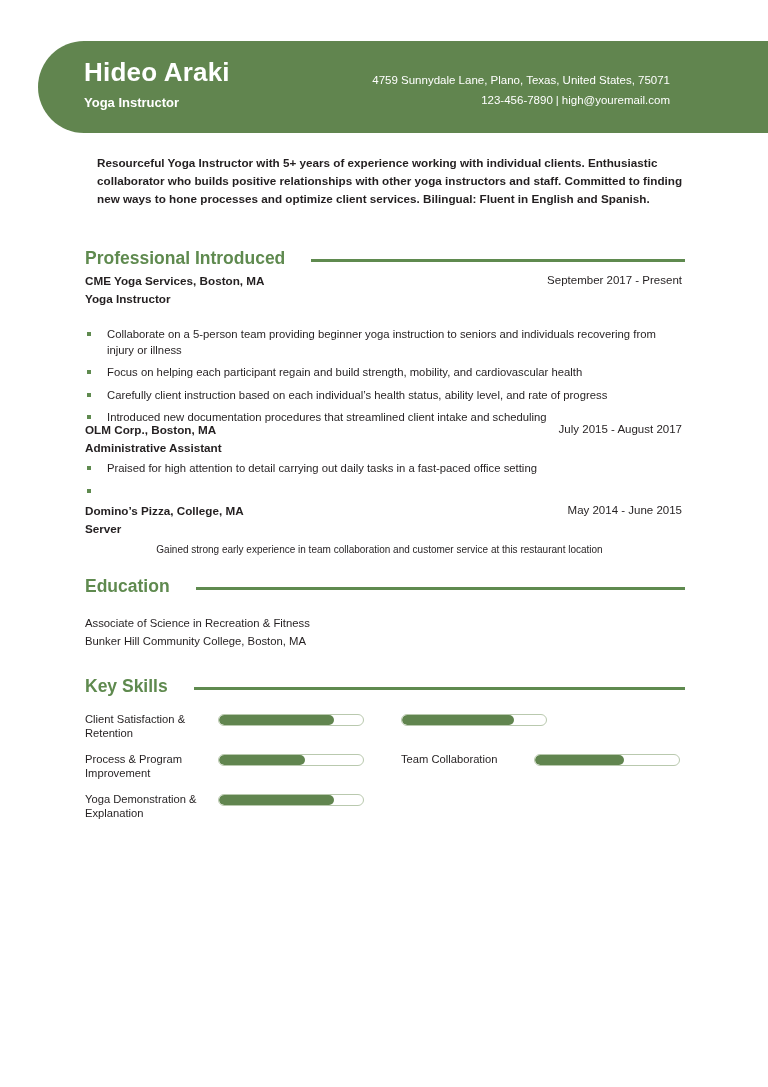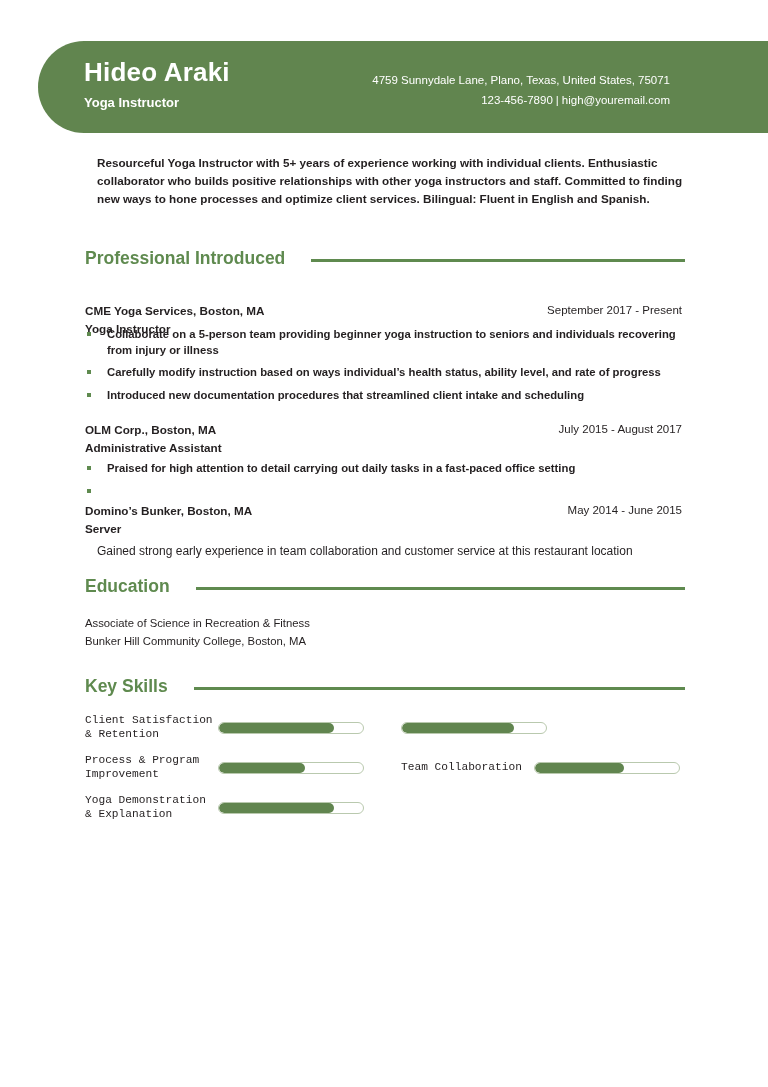--- a/index.html
+++ b/index.html
@@ -149,38 +149,38 @@
     padding: 0;
     list-style: none;
   }
   .bullet {
     position: relative;
     padding-left: 22px;
     font-size: 11.3px;
     line-height: 1.38;
     color: #231f20;
     margin-bottom: 7px;
-    font-weight: bold;
   }
   .bullet:last-child { margin-bottom: 0; }
   .bullet .dot {
     position: absolute;
     left: 2px;
     top: 5px;
     width: 4px;
     height: 4px;
     background: #5f8a4f;
   }
   .plain-line {
     position: absolute;
-    left: 97px;
+    left: 81px;
     width: 597px;
-    font-size: 12px;
+    font-size: 10px;
     line-height: 1.38;
     color: #231f20;
+    text-align: center;
   }
 
   
   .edu-block {
     position: absolute;
     left: 85px;
     width: 597px;
     font-size: 11.3px;
     line-height: 1.62;
     color: #231f20;
@@ -193,24 +193,23 @@
     top: 712px;
     width: 600px;
     display: flex;
     gap: 33px;
   }
   .skills-col {
     width: 283px;
   }
   .skill-row {
     display: flex;
-    align-items: center;
+    align-items: flex-start;
     margin-bottom: 10px;
     min-height: 30px;
-    font-family: Liberation Mono, monospace;
   }
   .skill-label {
     width: 133px;
     font-size: 11.2px;
     line-height: 1.28;
     color: #231f20;
     padding-right: 4px;
     box-sizing: border-box;
   }
   .skill-bar {
@@ -251,38 +250,39 @@
     </div>
   </div>
 
   <div class="summary">Resourceful Yoga Instructor with 5+ years of experience working with  individual clients. Enthusiastic collaborator who builds positive  relationships with other yoga instructors and staff. Committed to  finding new ways to hone processes and optimize client services.  Bilingual: Fluent in English and Spanish.</div>
 
   <div class="section-head exp">
     <div class="section-title">Professional Introduced</div>
     <div class="section-rule"></div>
   </div>
 
-  <div class="entry-head" style="top:302px">
+  <div class="entry-head" style="top:272px">
     <div>
       <div class="entry-org">CME Yoga Services, Boston, MA</div>
       <div class="entry-role">Yoga Instructor</div>
     </div>
     <div class="entry-dates">September 2017 - Present</div>
   </div>
   <ul class="bullets" style="top:327px">
     <li class="bullet">
       <span class="dot"></span>
       <span>Collaborate on a 5-person team providing beginner yoga instruction to seniors and individuals recovering from injury or illness</span>
     </li>
     <li class="bullet">
       <span class="dot"></span>
-    </li>
-    <li class="bullet">
-      <span class="dot"></span>
-      <span>Carefully modify instruction based on ways individual’s health status, ability level, and rate of progress</span>
+      <span>Focus on helping each participant regain and build strength, mobility, and cardiovascular health</span>
+    </li>
+    <li class="bullet">
+      <span class="dot"></span>
+      <span>Carefully client instruction based on each individual’s health status, ability level, and rate of progress</span>
     </li>
     <li class="bullet">
       <span class="dot"></span>
       <span>Introduced new documentation procedures that streamlined client intake and scheduling</span>
     </li>
   </ul>
 
   <div class="entry-head" style="top:421px">
     <div>
       <div class="entry-org">OLM Corp., Boston, MA</div>
@@ -295,21 +295,21 @@
       <span class="dot"></span>
       <span>Praised for high attention to detail carrying out daily tasks in a fast-paced office setting</span>
     </li>
     <li class="bullet">
       <span class="dot"></span>
     </li>
   </ul>
 
   <div class="entry-head" style="top:502px">
     <div>
-      <div class="entry-org">Domino’s Bunker, Boston, MA</div>
+      <div class="entry-org">Domino’s Pizza, College, MA</div>
       <div class="entry-role">Server</div>
     </div>
     <div class="entry-dates">May 2014 - June 2015</div>
   </div>
   <div class="plain-line" style="top:543px">Gained strong early experience in team collaboration and customer service at this restaurant location</div>
 
   <div class="section-head edu">
     <div class="section-title">Education</div>
     <div class="section-rule"></div>
   </div>

